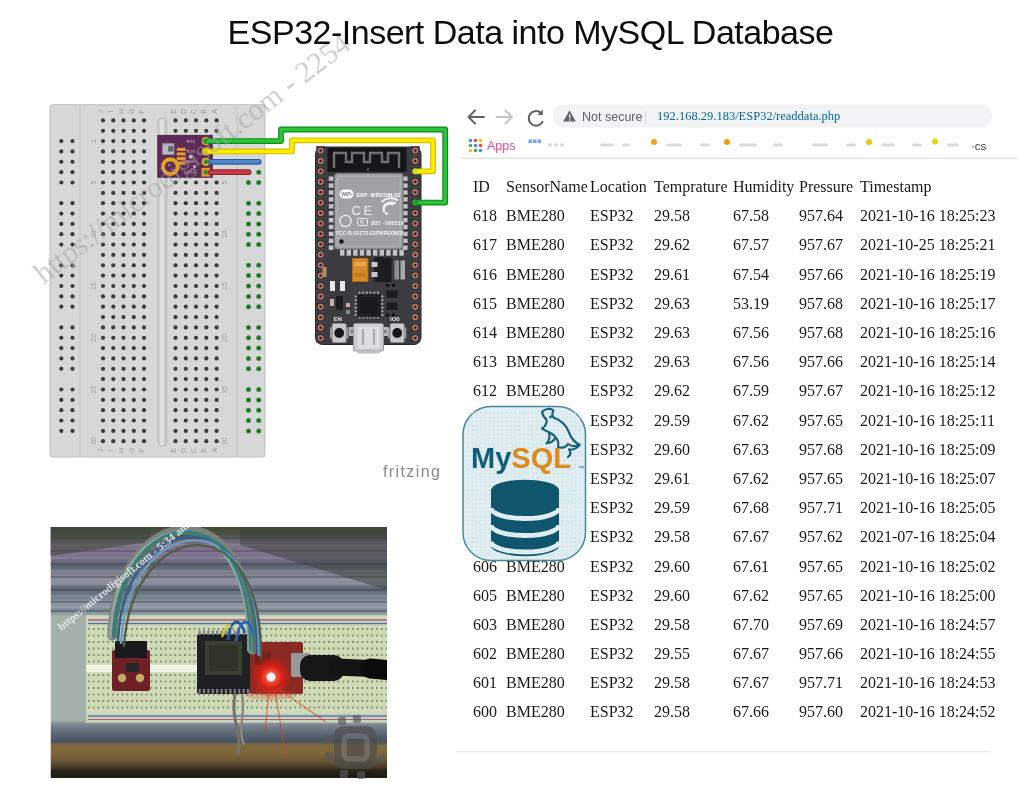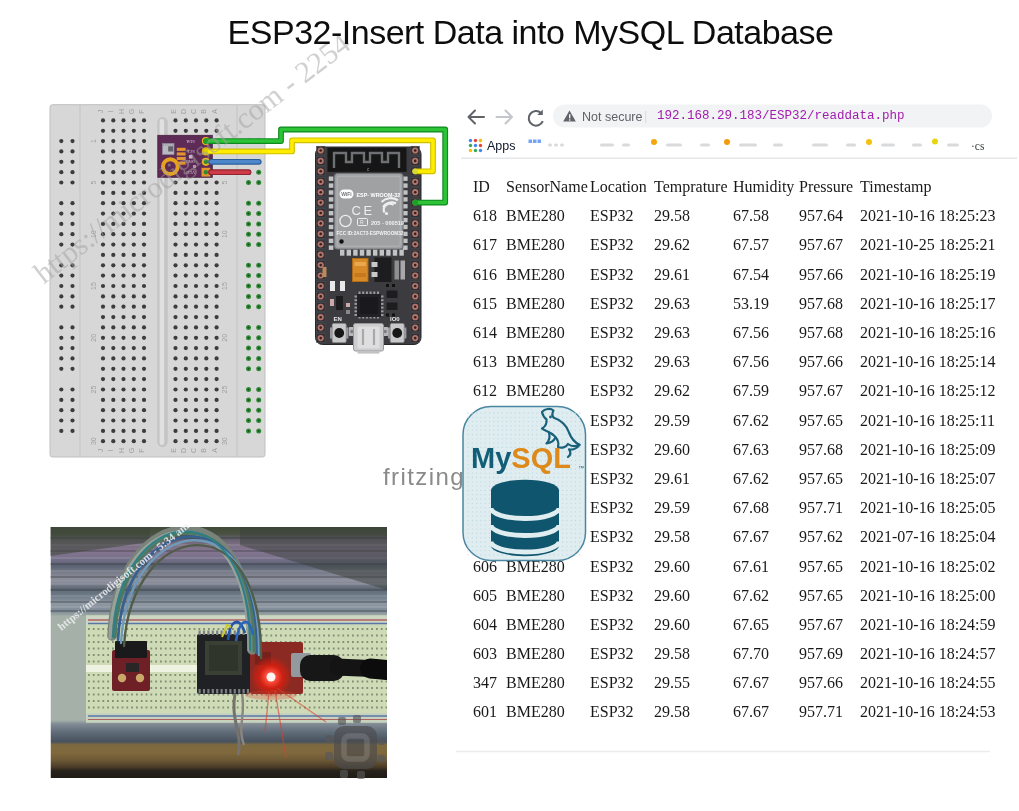--- a/index.html
+++ b/index.html
@@ -1010,24 +1010,24 @@
         <rect x="378" y="738" width="7" height="7" rx="2"></rect>
         <rect x="378" y="755" width="7" height="7" rx="2"></rect>
       </g>
     </g>
   </svg>
 <div class="abs" style="left:21px;top:13px;width:1019px;text-align:center;font-family:'Liberation Sans',sans-serif;font-size:34px;color:#0d0d0d;z-index:4;letter-spacing:-0.5px">ESP32-Insert Data into MySQL Database</div>
 <div class="abs" style="left:-43px;top:141px;width:470px;text-align:center;transform:rotate(-37.5deg);font-family:'Liberation Serif',serif;font-size:30px;color:rgba(162,162,162,0.5);z-index:2;white-space:nowrap">https://microdigisoft.com - 2254</div>
 <div class="abs" style="left:28px;top:570px;width:190px;text-align:center;transform:rotate(-39deg);font-family:'Liberation Serif',serif;font-weight:bold;font-size:11px;color:rgba(238,241,243,0.85);z-index:2;white-space:nowrap">https://microdigisoft.com - 5:34 am</div>
 <div class="abs" style="left:582px;top:109.5px;font-family:Liberation Sans, sans-serif;font-size:12.5px;color:#5f6368;z-index:3">Not secure</div>
 <div class="abs" style="left:644px;top:108px;font-family:'Liberation Sans',sans-serif;font-size:13px;color:#dadce0;z-index:3">|</div>
-<div class="abs" style="left:657px;top:109px;font-family:Liberation Mono, monospace;font-size:12.5px;color:#a21caf;z-index:3">192.168.29.183/ESP32/readdata.php</div>
-<div class="abs" style="left:487px;top:139px;font-family:'Liberation Sans',sans-serif;font-size:12.5px;color:#0f172a;z-index:3">Apps</div>
-<div class="abs" style="left:971px;top:139.5px;font-family:Liberation Serif, serif;font-size:11.5px;color:#3c4043;z-index:3">·cs</div>
-<div class="abs" style="left:383px;top:462.5px;font-family:'Liberation Sans',sans-serif;font-size:24px;color:#8a8a8a;letter-spacing:1.4px;z-index:3">fritzing</div>
+<div class="abs" style="left:657px;top:109px;font-family:Liberation Serif, serif;font-size:12.5px;color:#0369a1;z-index:3">192.168.29.183/ESP32/readdata.php</div>
+<div class="abs" style="left:487px;top:139px;font-family:'Liberation Sans',sans-serif;font-size:12.5px;color:#ec4899;z-index:3">Apps</div>
+<div class="abs" style="left:971px;top:139.5px;font-family:Liberation Sans, sans-serif;font-size:11.5px;color:#3c4043;z-index:3">·cs</div>
+<div class="abs" style="left:383px;top:462.5px;font-family:'Liberation Sans',sans-serif;font-size:16px;color:#8a8a8a;letter-spacing:1.4px;z-index:3">fritzing</div>
 <table style="position:absolute;left:473px;top:172.5px;border-collapse:collapse;table-layout:fixed;font-family:'Liberation Serif',serif;font-size:16px;color:#191919;z-index:3">
     <colgroup>
       <col style="width:33px">
       <col style="width:84px">
       <col style="width:64px">
       <col style="width:79px">
       <col style="width:66px">
       <col style="width:61px">
       <col style="width:115px">
     </colgroup>
@@ -1161,54 +1161,54 @@
       <tr>
         <td>605</td>
         <td>BME280</td>
         <td>ESP32</td>
         <td>29.60</td>
         <td>67.62</td>
         <td>957.65</td>
         <td>2021-10-16 18:25:00</td>
       </tr>
       <tr>
-        <td>604</td>
-        <td>BME280</td>
-        <td>ESP32</td>
-        <td>29.60</td>
-        <td>67.65</td>
-        <td>957.67</td>
-        <td>2021-10-16 18:24:59</td>
-      </tr>
-      <tr>
         <td>603</td>
         <td>BME280</td>
         <td>ESP32</td>
         <td>29.58</td>
         <td>67.70</td>
         <td>957.69</td>
         <td>2021-10-16 18:24:57</td>
       </tr>
       <tr>
-        <td>347</td>
+        <td>602</td>
         <td>BME280</td>
         <td>ESP32</td>
         <td>29.55</td>
         <td>67.67</td>
         <td>957.66</td>
         <td>2021-10-16 18:24:55</td>
       </tr>
       <tr>
         <td>601</td>
         <td>BME280</td>
         <td>ESP32</td>
         <td>29.58</td>
         <td>67.67</td>
         <td>957.71</td>
         <td>2021-10-16 18:24:53</td>
+      </tr>
+      <tr>
+        <td>600</td>
+        <td>BME280</td>
+        <td>ESP32</td>
+        <td>29.58</td>
+        <td>67.66</td>
+        <td>957.60</td>
+        <td>2021-10-16 18:24:52</td>
       </tr>
     </tbody>
   </table>
 <svg style="position:absolute;left:462px;top:405px;z-index:6" width="125" height="158" viewBox="0 0 125 158">
     <rect x="1" y="1.5" width="122.5" height="154" rx="28" fill="#dfedf1" stroke="#4a86a0" stroke-width="1.5"></rect>
     <g fill="#bcd8e2">
       <circle cx="6.0" cy="8.0" r="0.65"></circle>
       <circle cx="10.3" cy="8.0" r="0.65"></circle>
       <circle cx="14.6" cy="8.0" r="0.65"></circle>
       <circle cx="18.9" cy="8.0" r="0.65"></circle>

